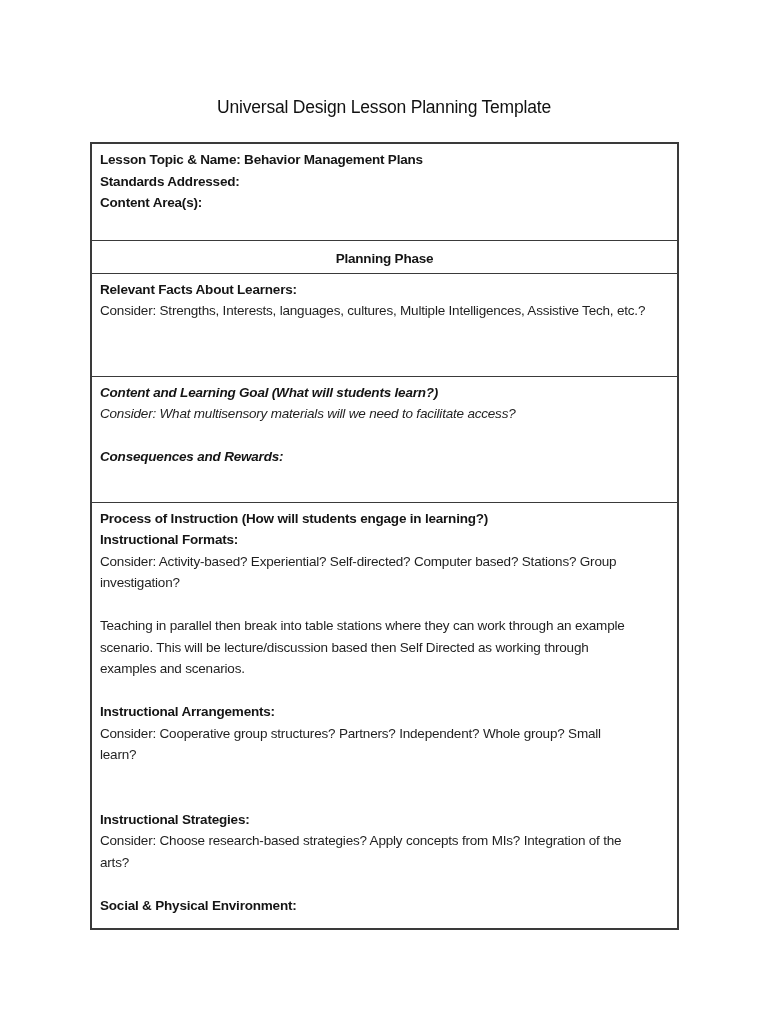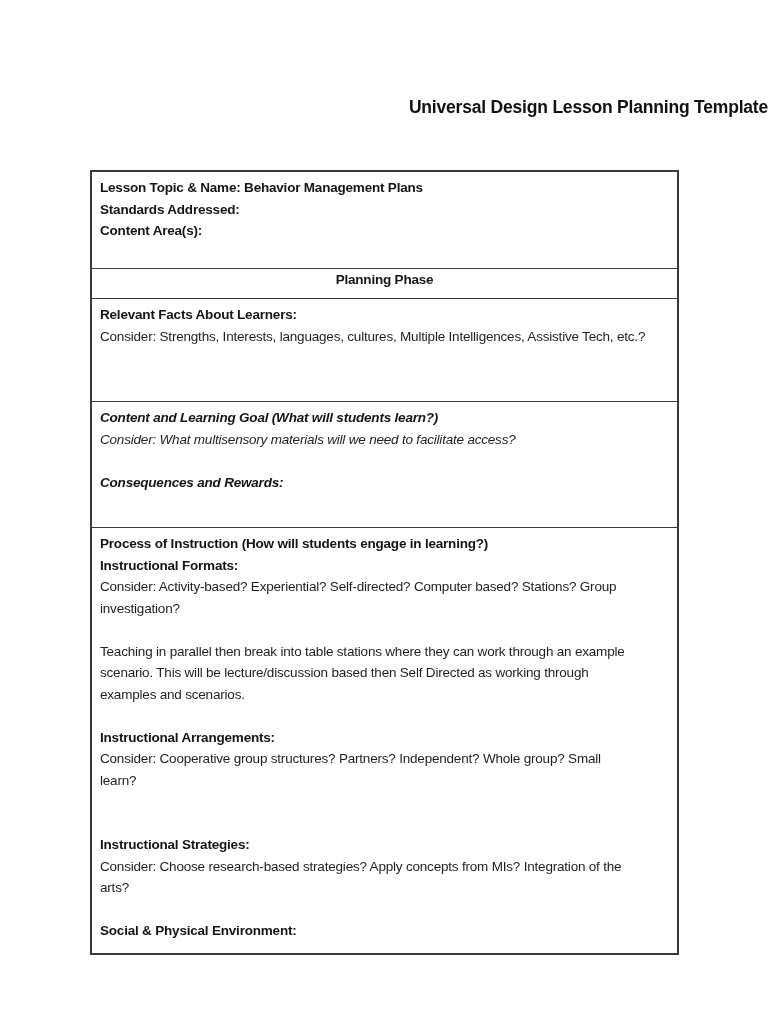--- a/index.html
+++ b/index.html
@@ -14,43 +14,43 @@
     font-family:"Liberation Sans", sans-serif;
     color:var(--text);
     overflow:hidden;
   }
   .page{
     width:768px;height:1024px;
     box-sizing:border-box;
     padding-top:97px;
   }
   .doc-title{
-    margin:0 0 52px 0;
-    text-align:right;
+    margin:0 0 24px 0;
+    text-align:center;
     font-size:17.5px;
-    font-weight:700;
+    font-weight:400;
     letter-spacing:-0.2px;
     color:#111;
   }
   .lesson-table{
     box-sizing:border-box;
     width:589px;
     margin-left:90px;
     border:2px solid var(--border);
     background:#fff;
   }
   .row{
     box-sizing:border-box;
     padding:5px 8px 4px 8px;
     border-top:1px solid var(--border);
   }
   .row:first-child{border-top:none;}
   .row.center{
     text-align:center;
-    padding-top:0;
+    padding-top:7px;
     padding-bottom:3px;
   }
   .line{
     font-size:13.5px;
     line-height:21.5px;
     min-height:21.5px;
     letter-spacing:-0.2px;
     white-space:nowrap;
   }
   .line.bold{font-weight:700;color:#151515;}

